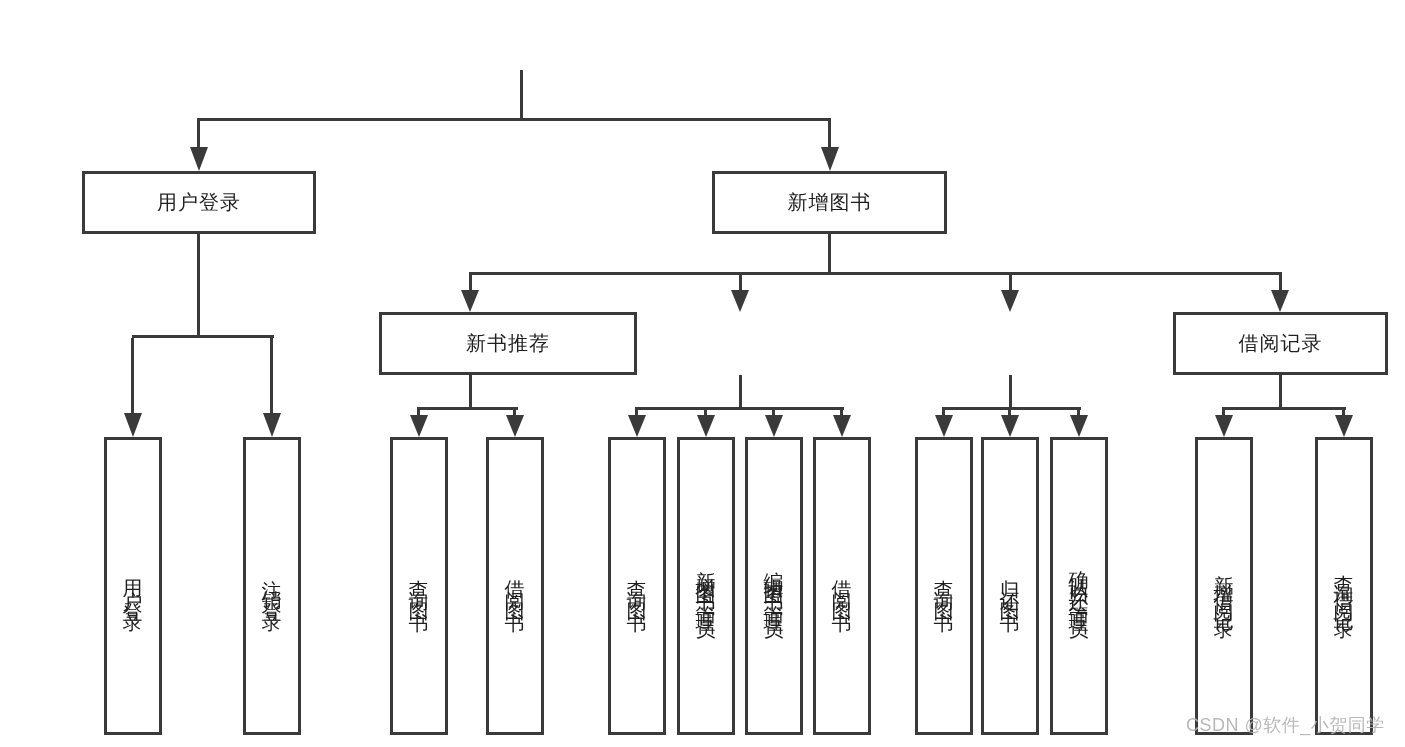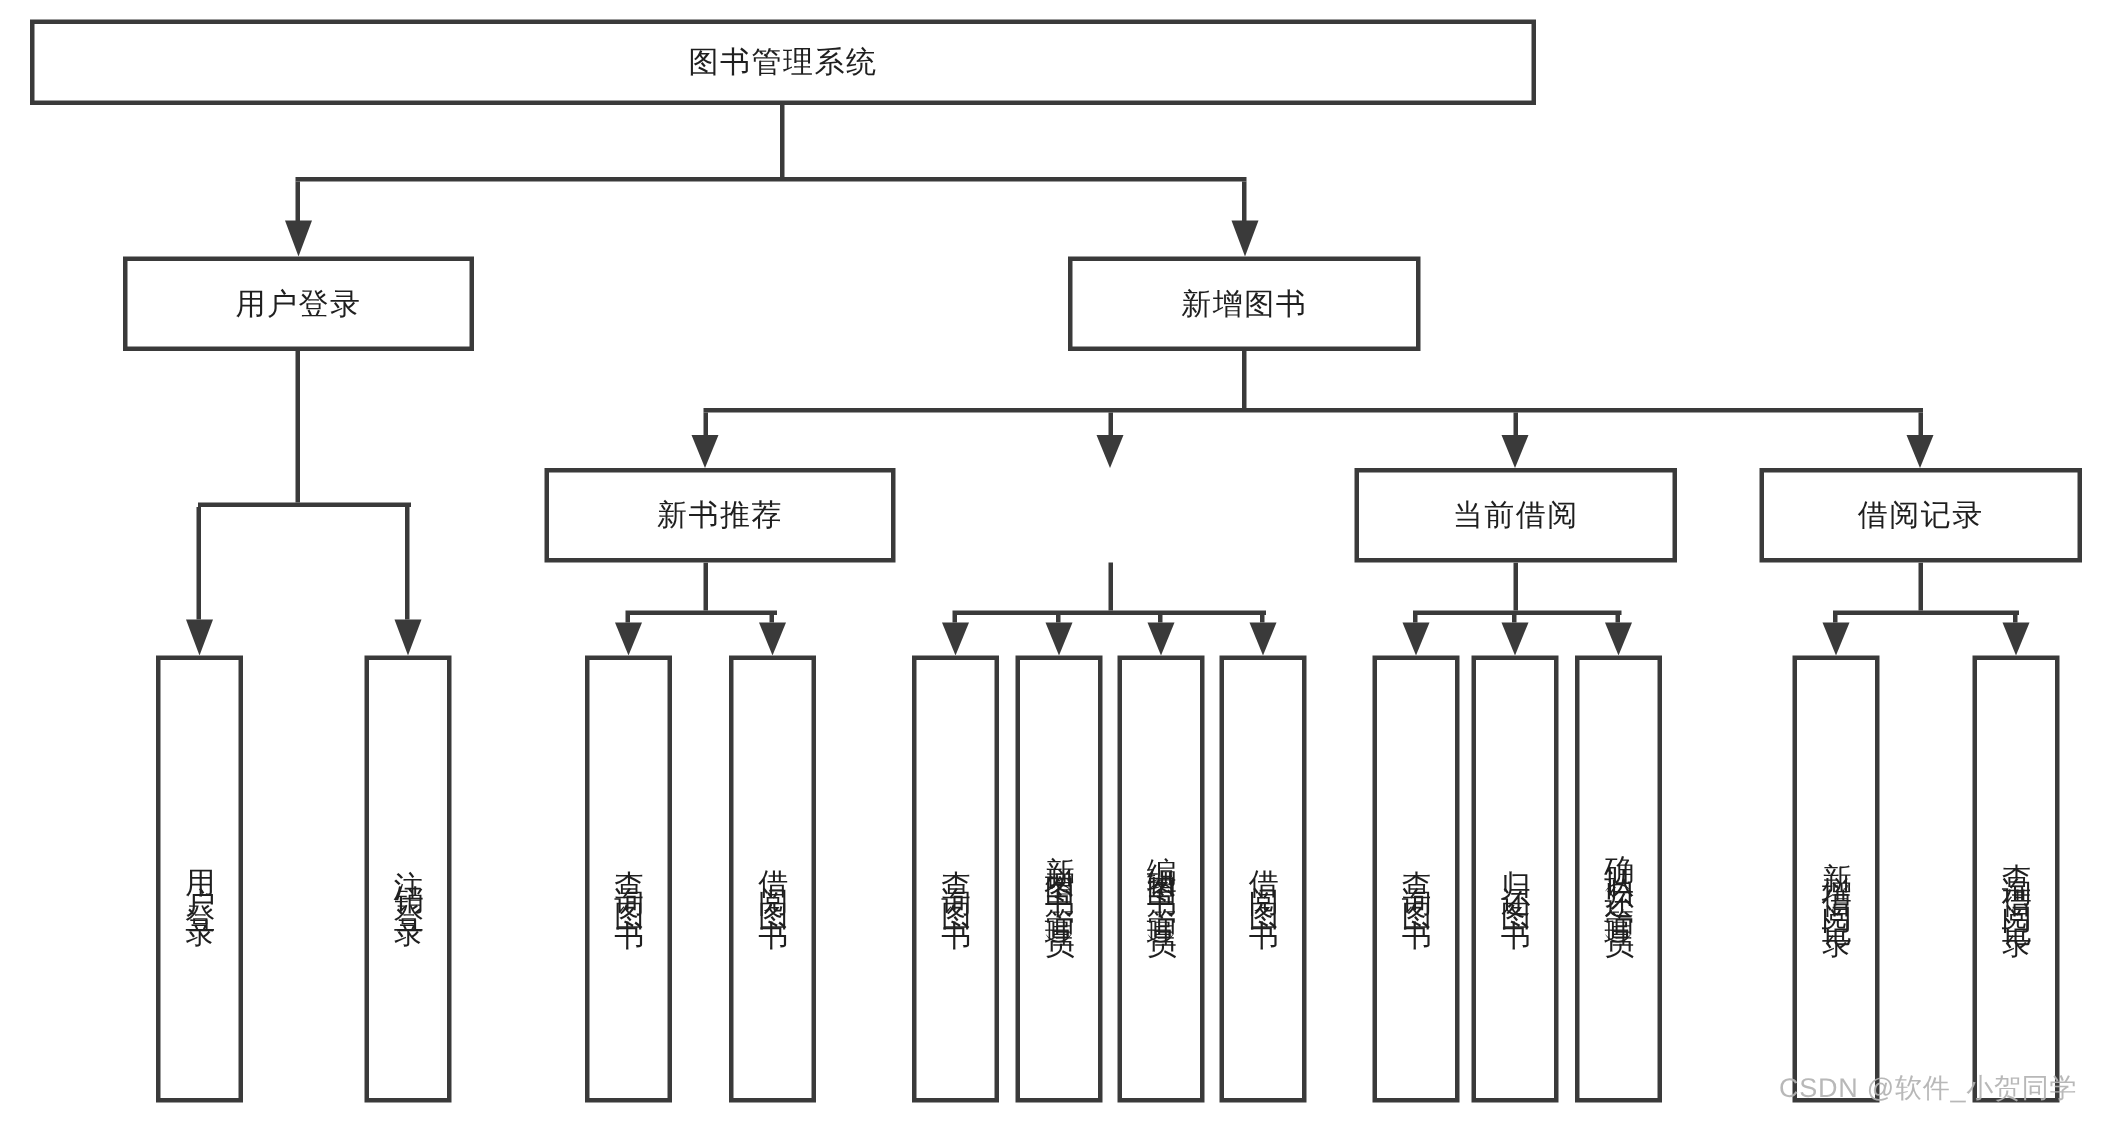--- a/index.html
+++ b/index.html
@@ -52,23 +52,20 @@
     letter-spacing:0.5px;
     z-index:5;
     white-space:nowrap;
   }
 </style>
 </head>
 <body>
 
 <div id="canvas">
 
-  <div class="box" style="left:20px;top:13px;width:1004px;height:57px;">
-    <span>图书管理系统</span>
-  </div>
 
   <div class="vline" style="left:520px;top:70px;width:3px;height:48px;"></div>
   <div class="hline" style="left:197px;top:118px;width:634px;height:3px;"></div>
   <div class="vline" style="left:197px;top:121px;width:3px;height:27px;"></div>
   <div class="arrow" style="left:190px;top:147px;"></div>
   <div class="vline" style="left:828px;top:121px;width:3px;height:27px;"></div>
   <div class="arrow" style="left:821px;top:147px;"></div>
 
   <div class="box" style="left:82px;top:171px;width:234px;height:63px;">
     <span>用户登录</span>
@@ -88,25 +85,22 @@
   <div class="hline" style="left:469px;top:272px;width:813px;height:3px;"></div>
   <div class="vline" style="left:469px;top:275px;width:3px;height:15px;"></div>
   <div class="arrow short" style="left:461px;top:290px;"></div>
   <div class="vline" style="left:739px;top:275px;width:3px;height:15px;"></div>
   <div class="arrow short" style="left:731px;top:290px;"></div>
   <div class="vline" style="left:1009px;top:275px;width:3px;height:15px;"></div>
   <div class="arrow short" style="left:1001px;top:290px;"></div>
   <div class="vline" style="left:1279px;top:275px;width:3px;height:15px;"></div>
   <div class="arrow short" style="left:1271px;top:290px;"></div>
 
-  <div class="box" style="left:363px;top:312px;width:234px;height:63px;">
+  <div class="box" style="left:379px;top:312px;width:258px;height:63px;">
     <span>新书推荐</span>
-  </div>
-  <div class="box" style="left:903px;top:312px;width:215px;height:63px;">
-    <span>当前借阅</span>
   </div>
   <div class="box" style="left:1173px;top:312px;width:215px;height:63px;text-align:right;">
     <span>借阅记录</span>
   </div>
 
   <div class="vline" style="left:469px;top:375px;width:3px;height:32px;"></div>
   <div class="hline" style="left:417px;top:407px;width:101px;height:3px;"></div>
   <div class="vline" style="left:417px;top:410px;width:3px;height:5px;"></div>
   <div class="arrow short" style="left:410px;top:415px;"></div>
   <div class="vline" style="left:513px;top:410px;width:3px;height:5px;"></div>

